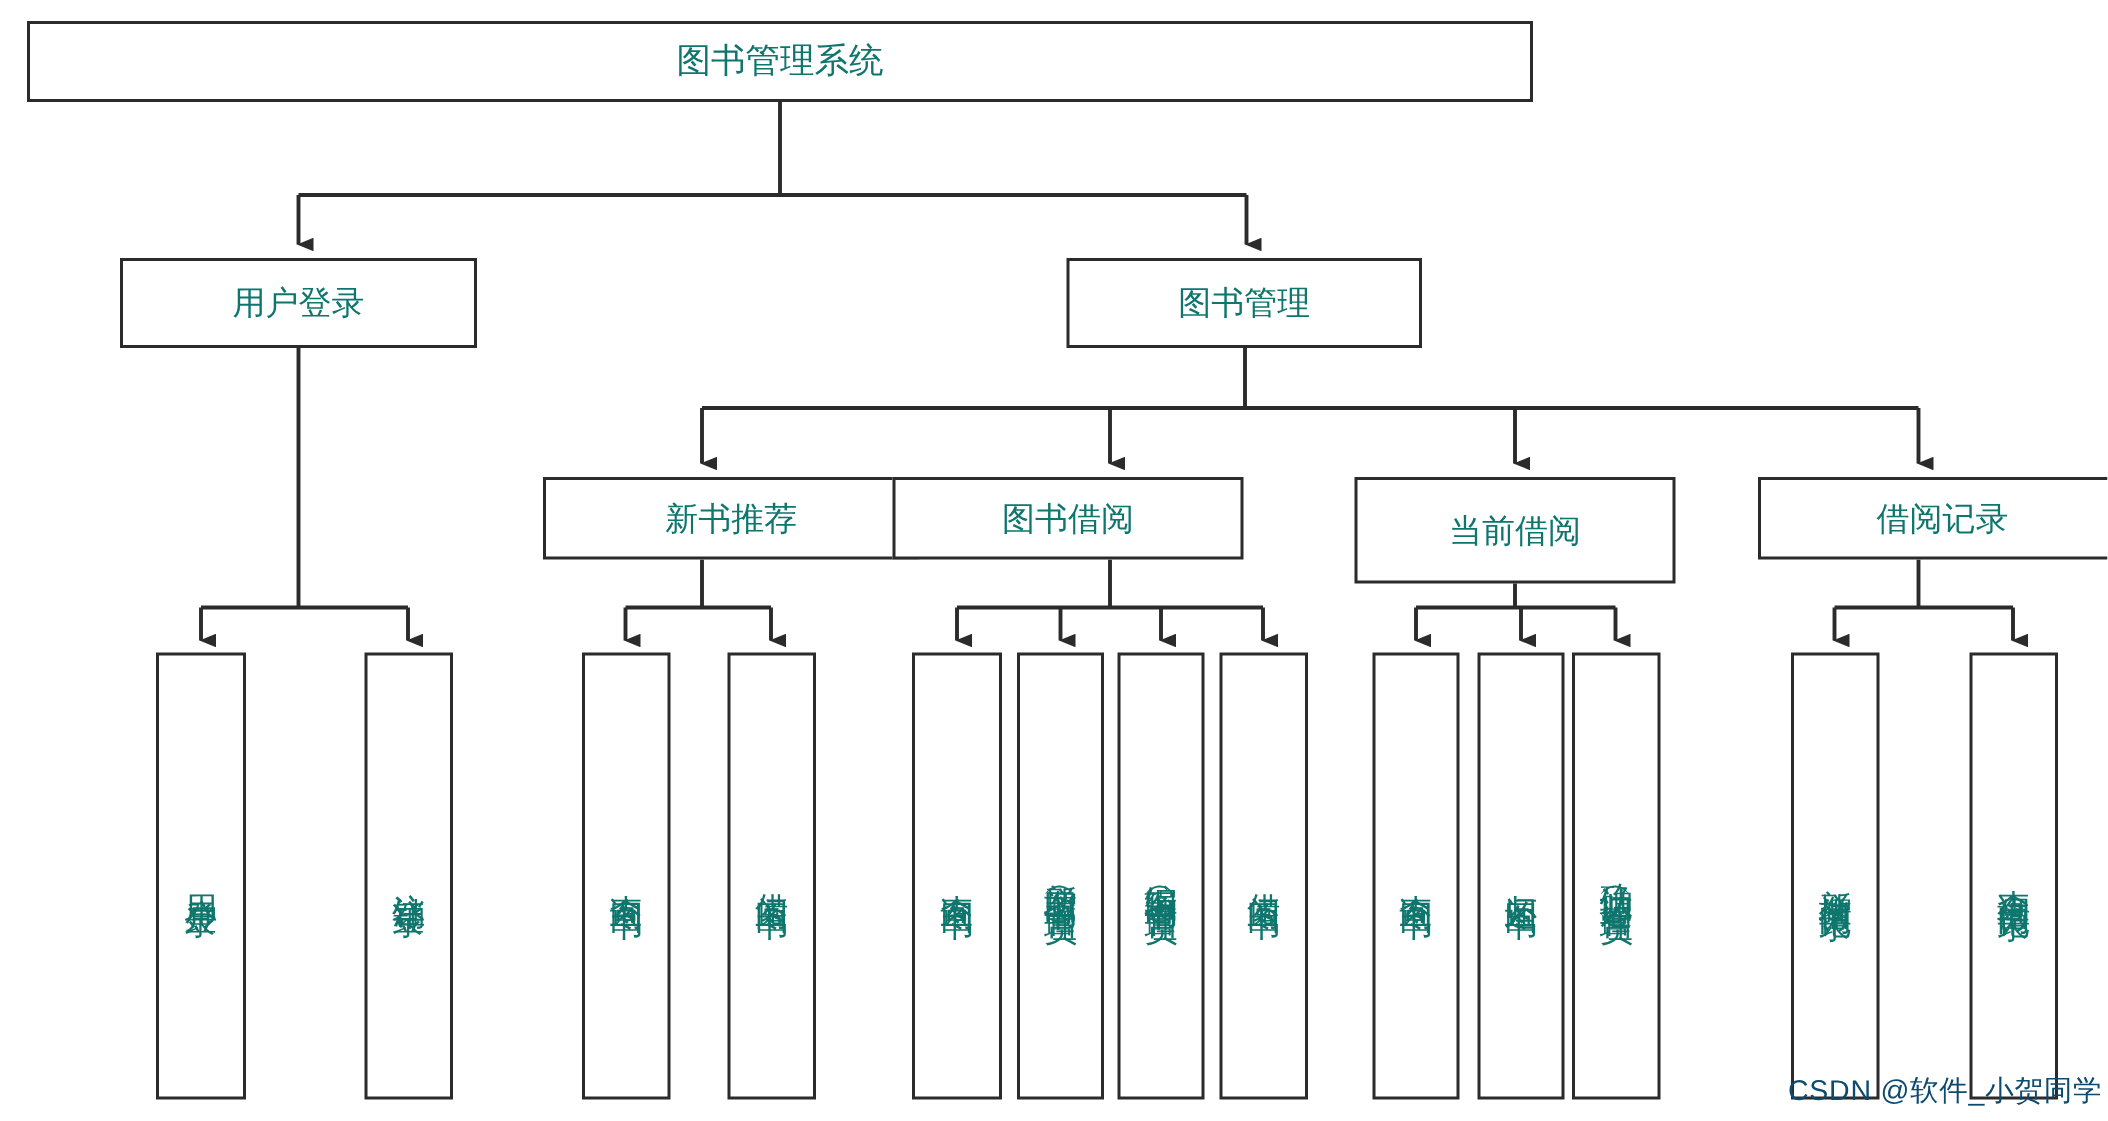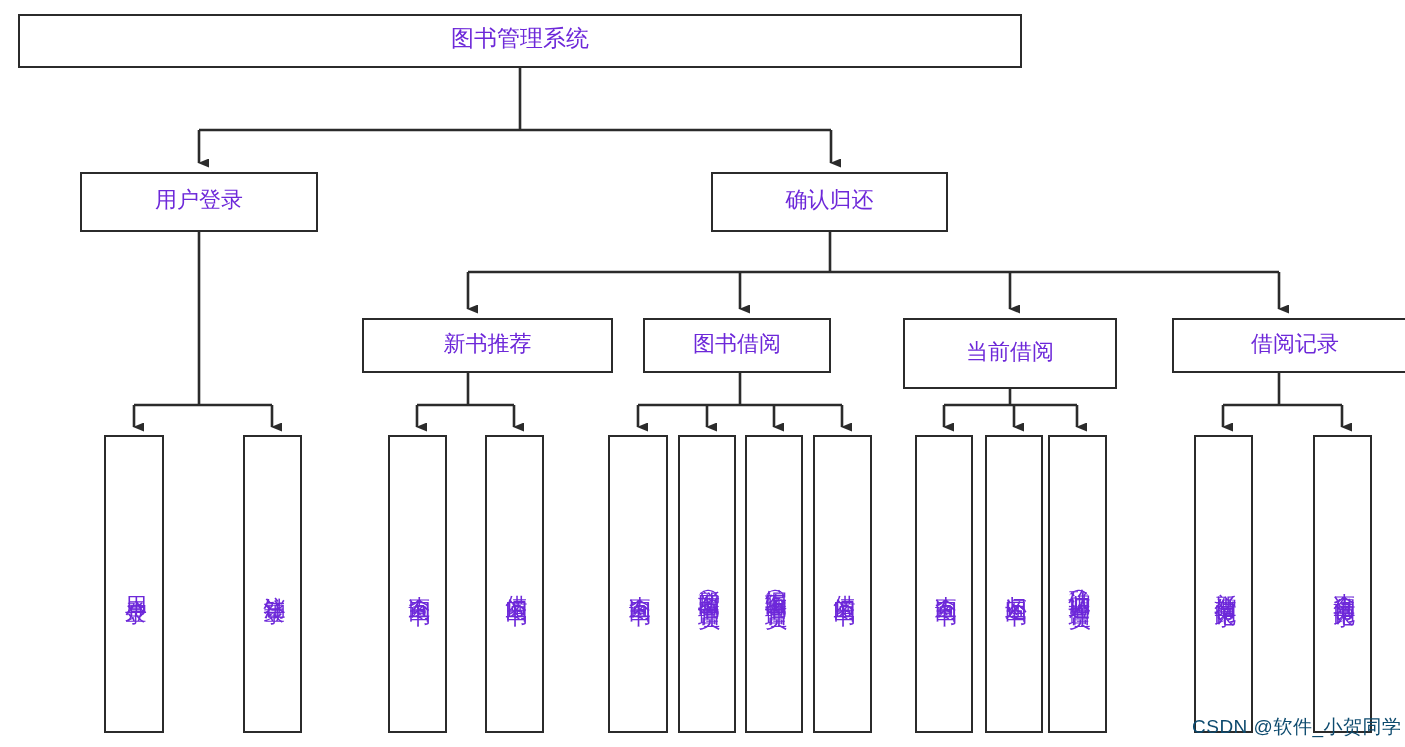--- a/index.html
+++ b/index.html
@@ -25,22 +25,21 @@
     height: 747px;
   }
   .node {
     position: absolute;
     box-sizing: border-box;
     border: 2px solid #2b2b2b;
     background: #ffffff;
     display: flex;
     align-items: center;
     justify-content: center;
-    color: #6d28d9;
-    font-family: Liberation Mono, monospace;
+    color: #0f766e;
   }
   .node-label {
     display: block;
     text-align: center;
     line-height: 1.18;
     white-space: nowrap;
   }
   .node.root .node-label { font-size: 23px; }
   .node.level2 .node-label { font-size: 22px; }
   .node.level3 .node-label { font-size: 22px; }
@@ -119,27 +118,27 @@
   </svg>
 
   <div class="node root" style="left:18px; top:14px; width:1004px; height:54px;">
     <span class="node-label">图书管理系统</span>
   </div>
 
   <div class="node level2" style="left:80px; top:172px; width:238px; height:60px;">
     <span class="node-label">用户登录</span>
   </div>
   <div class="node level2" style="left:711px; top:172px; width:237px; height:60px;">
-    <span class="node-label">确认归还</span>
+    <span class="node-label">图书管理</span>
   </div>
 
   <div class="node level3" style="left:362px; top:318px; width:251px; height:55px;">
     <span class="node-label">新书推荐</span>
   </div>
-  <div class="node level3" style="left:643px; top:318px; width:188px; height:55px;">
+  <div class="node level3" style="left:595px; top:318px; width:234px; height:55px;">
     <span class="node-label">图书借阅</span>
   </div>
   <div class="node level3" style="left:903px; top:318px; width:214px; height:71px;">
     <span class="node-label">当前借阅</span>
   </div>
   <div class="node level3" style="left:1172px; top:318px; width:246px; height:55px;">
     <span class="node-label">借阅记录</span>
   </div>
 
   <div class="node leaf" style="left:104px; top:435px; width:60px; height:298px;">

